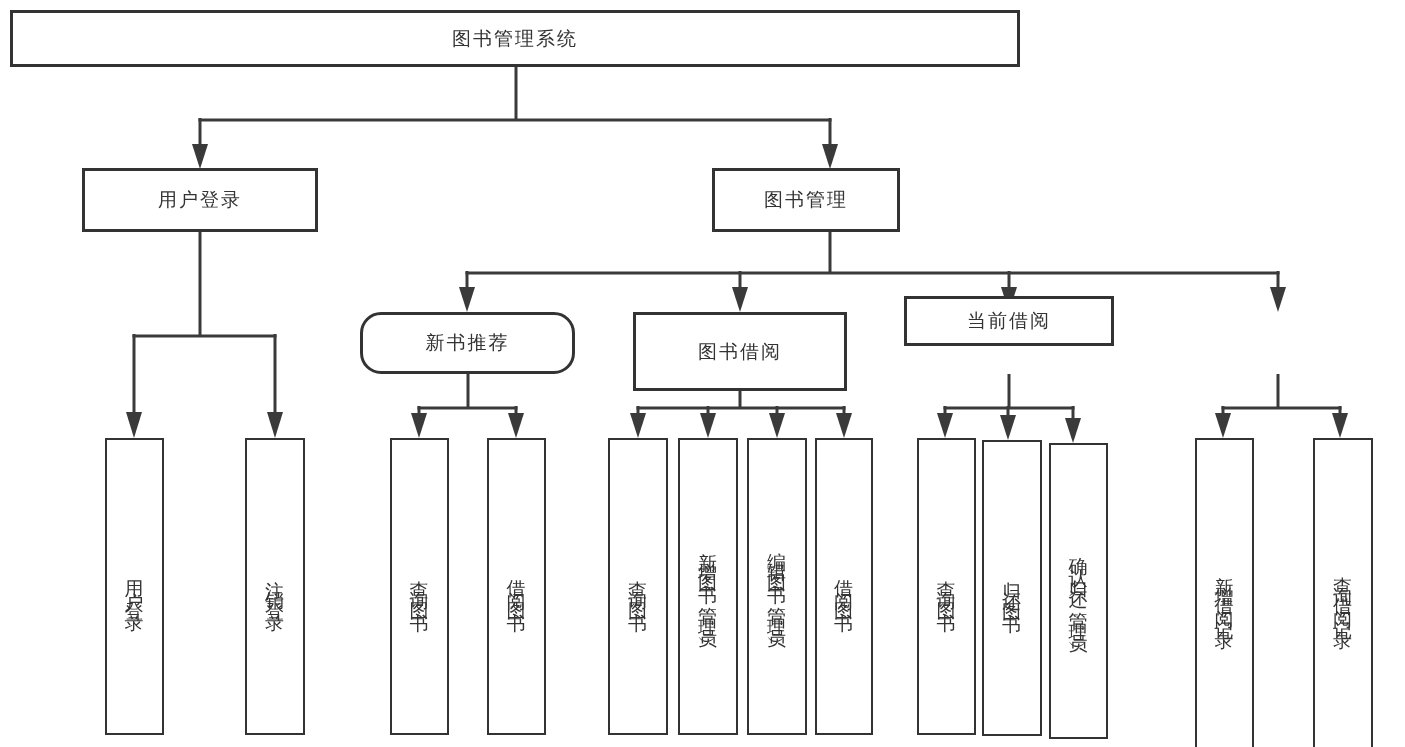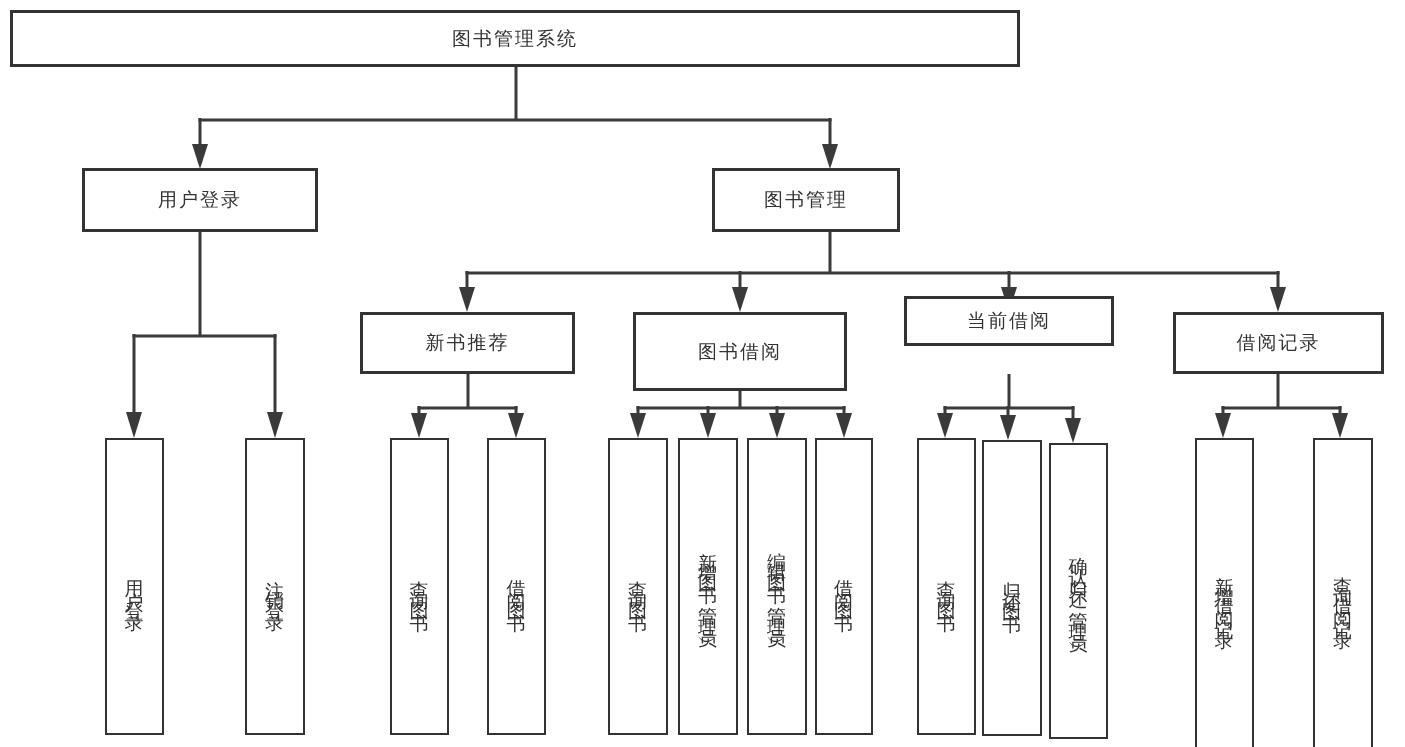--- a/index.html
+++ b/index.html
@@ -123,24 +123,23 @@
       <polygon points="1215,413 1231,413 1223,438" stroke="none"></polygon>
       <polygon points="1332,413 1348,413 1340,438" stroke="none"></polygon>
     </g>
   </svg>
 
   <div class="box" style="left:10px; top:10px; width:1010px; height:57px;text-align:center;">图书管理系统</div>
 
   <div class="box" style="left:82px; top:168px; width:236px; height:64px;">用户登录</div>
   <div class="box" style="left:712px; top:168px; width:188px; height:64px;">图书管理</div>
 
-  <div class="box" style="left:360px; top:312px; width:215px; height:62px;">新书推荐</div>
+  <div class="box" style="left:360px; top:312px; width:215px; height:62px;border-radius:21px;">新书推荐</div>
   <div class="box" style="left:633px; top:312px; width:214px; height:79px;">图书借阅</div>
   <div class="box" style="left:904px; top:296px; width:210px; height:50px;">当前借阅</div>
-  <div class="box" style="left:1173px; top:312px; width:211px; height:62px;">借阅记录</div>
 
   <div class="box leaf" style="left:105px; top:438px; width:59px; height:297px;">用户登录</div>
   <div class="box leaf" style="left:245px; top:438px; width:60px; height:297px;">注销登录</div>
 
   <div class="box leaf" style="left:390px; top:438px; width:59px; height:297px;">查询图书</div>
   <div class="box leaf" style="left:487px; top:438px; width:59px; height:297px;">借阅图书</div>
 
   <div class="box leaf" style="left:608px; top:438px; width:60px; height:297px;">查询图书</div>
   <div class="box leaf" style="left:678px; top:438px; width:60px; height:297px;">新增图书（管理员）</div>
   <div class="box leaf" style="left:747px; top:438px; width:60px; height:297px;">编辑图书（管理员）</div>

